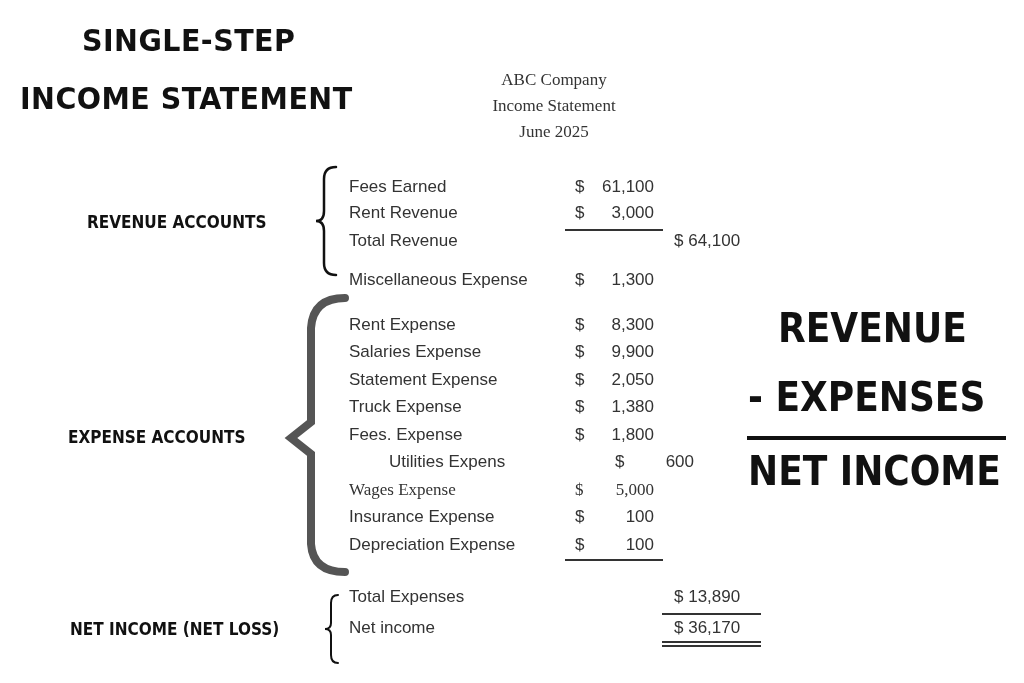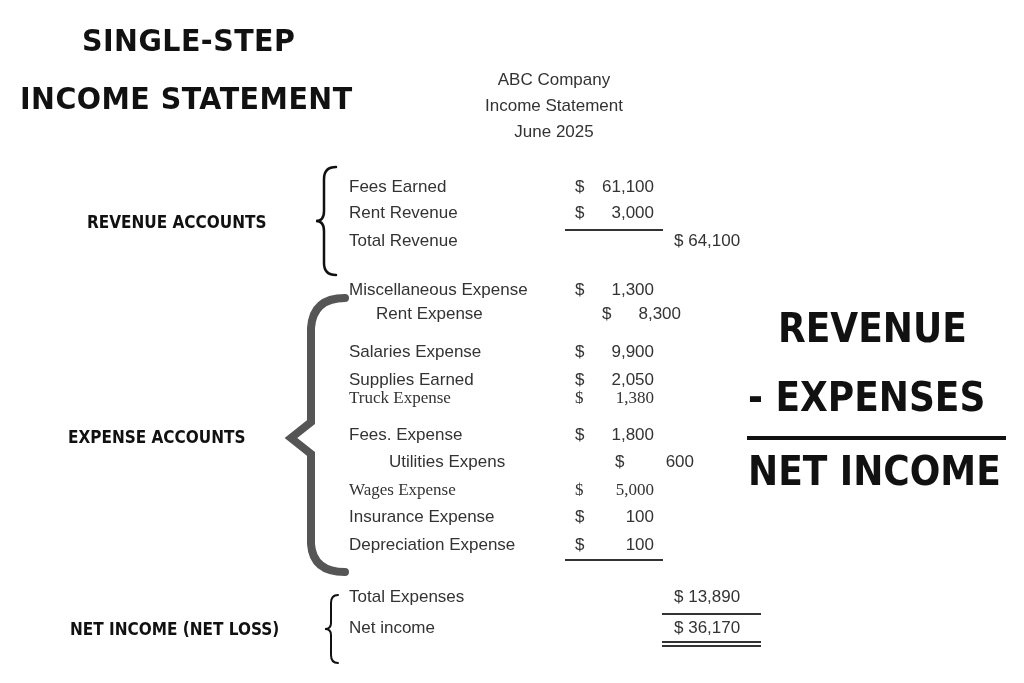--- a/index.html
+++ b/index.html
@@ -8,21 +8,21 @@
 
   .poster { position: absolute; font-family: "DejaVu Sans", sans-serif; font-weight: bold; color: #111; text-transform: uppercase; letter-spacing: 0.5px; transform: scaleX(0.92); transform-origin: left center; }
   .title-line1 { left: 82px; top: 22px; font-size: 31px; }
   .title-line2 { left: 20px; top: 80px; font-size: 31px; }
 
   .side-label { position: absolute; font-family: "DejaVu Sans", sans-serif; font-weight: bold; font-size: 17px; color: #111; text-transform: uppercase; transform: scaleX(0.9); transform-origin: left center; white-space: nowrap; }
   .lbl-revenue { left: 87px; top: 212px; }
   .lbl-expense { left: 68px; top: 427px; }
   .lbl-net { left: 70px; top: 619px; }
 
-  .header { position: absolute; left: 440px; width: 228px; text-align: center; font-size: 17px; color: #333; line-height: 26px; top: 67px; }
+  .header { position: absolute; left: 440px; width: 228px; text-align: center; font-size: 17px; color: #333; line-height: 26px; top: 67px; font-family: Liberation Serif, serif; }
 
   .row { position: absolute; left: 349px; height: 26px; width: 420px; font-size: 17px; color: #333; }
   .row .name { position: absolute; left: 0; top: 0; white-space: nowrap; }
   .row .cur1 { position: absolute; left: 226px; top: 0; }
   .row .amt1 { position: absolute; right: 115px; top: 0; text-align: right; }
   .row .total { position: absolute; left: 325px; top: 0; white-space: nowrap; }
 
   .rule { position: absolute; background: #333; height: 2px; }
 
   .formula { position: absolute; font-family: "DejaVu Sans", sans-serif; font-weight: bold; color: #111; text-transform: uppercase; font-size: 40px; white-space: nowrap; transform: scaleX(0.9); transform-origin: left center; }
@@ -70,41 +70,41 @@
   <span class="name">Rent Revenue</span>
   <span class="cur1">$</span>
   <span class="amt1">3,000</span>
 </div>
 <div class="rule" style="left:565px; top:229px; width:98px;"></div>
 <div class="row" style="top:231px;">
   <span class="name">Total Revenue</span>
   <span class="total">$ 64,100</span>
 </div>
 
-<div class="row" style="top:280px;">
+<div class="row" style="top:270px;">
   <span class="name">Miscellaneous Expense</span>
   <span class="cur1">$</span>
   <span class="amt1">1,300</span>
 </div>
-<div class="row" style="top:304px;margin-left:27px;">
+<div class="row" style="top:315px;">
   <span class="name">Rent Expense</span>
   <span class="cur1">$</span>
   <span class="amt1">8,300</span>
 </div>
 <div class="row" style="top:342px;">
   <span class="name">Salaries Expense</span>
   <span class="cur1">$</span>
   <span class="amt1">9,900</span>
 </div>
 <div class="row" style="top:370px;">
-  <span class="name">Supplies Earned</span>
+  <span class="name">Statement Expense</span>
   <span class="cur1">$</span>
   <span class="amt1">2,050</span>
 </div>
-<div class="row" style="top:388px;font-family:Liberation Serif, serif;">
+<div class="row" style="top:397px;">
   <span class="name">Truck Expense</span>
   <span class="cur1">$</span>
   <span class="amt1">1,380</span>
 </div>
 <div class="row" style="top:425px;">
   <span class="name">Fees. Expense</span>
   <span class="cur1">$</span>
   <span class="amt1">1,800</span>
 </div>
 <div class="row" style="top:452px;margin-left:40px;">

